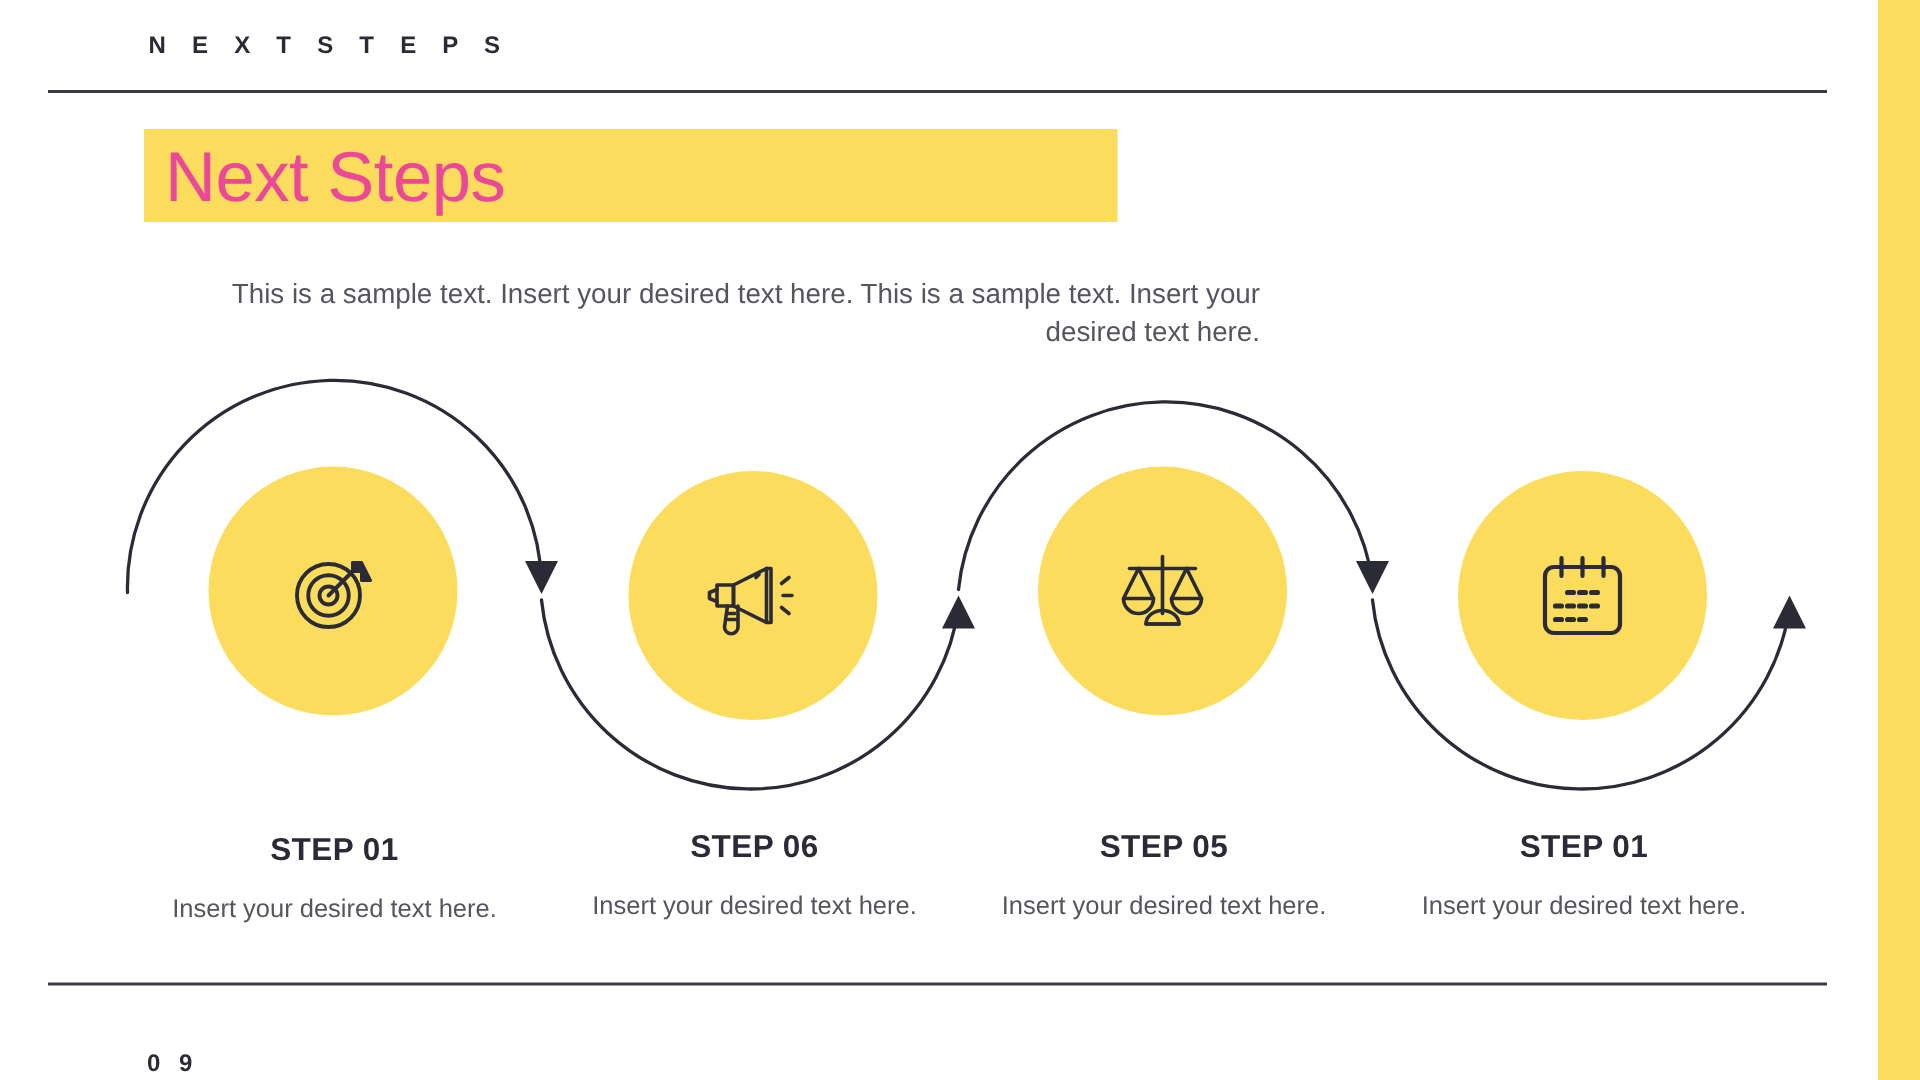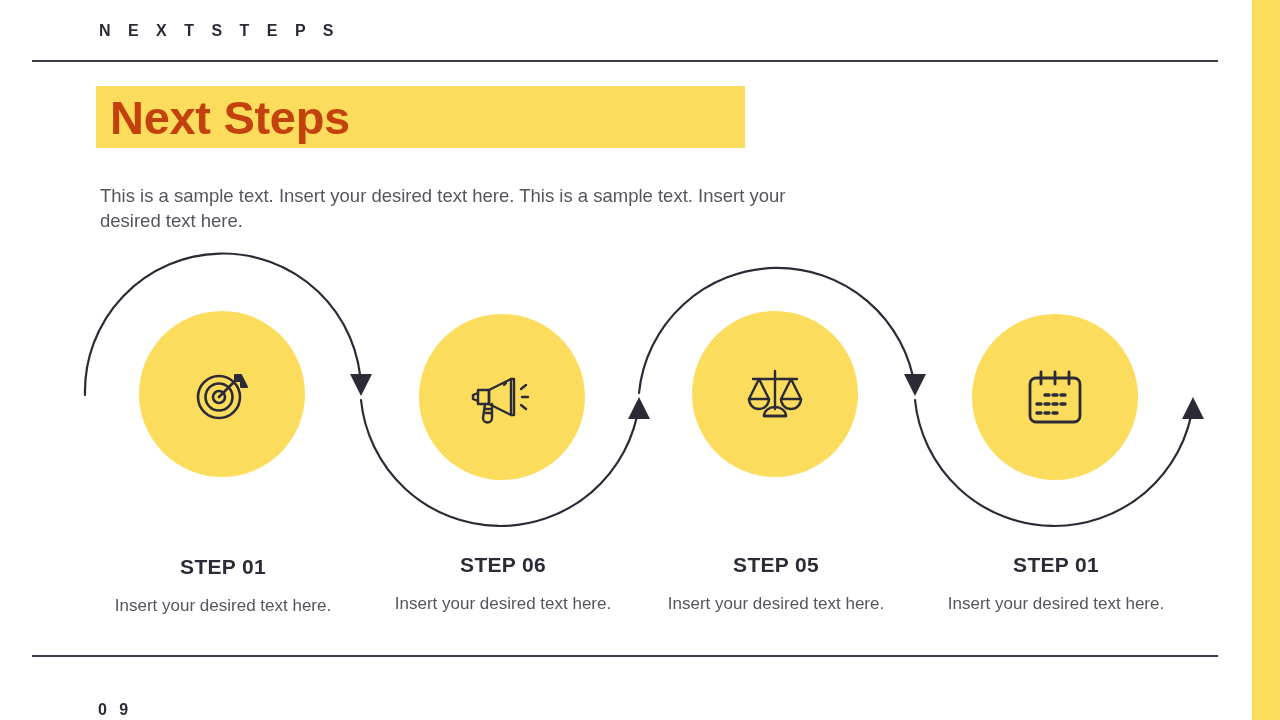--- a/index.html
+++ b/index.html
@@ -54,35 +54,36 @@
     top: 86px;
     width: 649px;
     height: 62px;
     background: #FCDC5C;
   }
   #title-text {
     position: absolute;
     left: 110px;
     top: 90px;
     font-size: 47px;
-    font-weight: bold;
-    color: #c2410c;
+    font-weight: normal;
+    color: #ec4899;
     line-height: 56px;
     letter-spacing: -0.3px;
   }
 
   
   #intro-text {
     position: absolute;
     left: 100px;
     top: 183px;
     width: 740px;
     font-size: 18.5px;
     line-height: 25px;
     color: #55555f;
+    text-align: right;
   }
 
   
   #flow-svg {
     position: absolute;
     left: 0;
     top: 0;
     width: 1280px;
     height: 720px;
     pointer-events: none;

